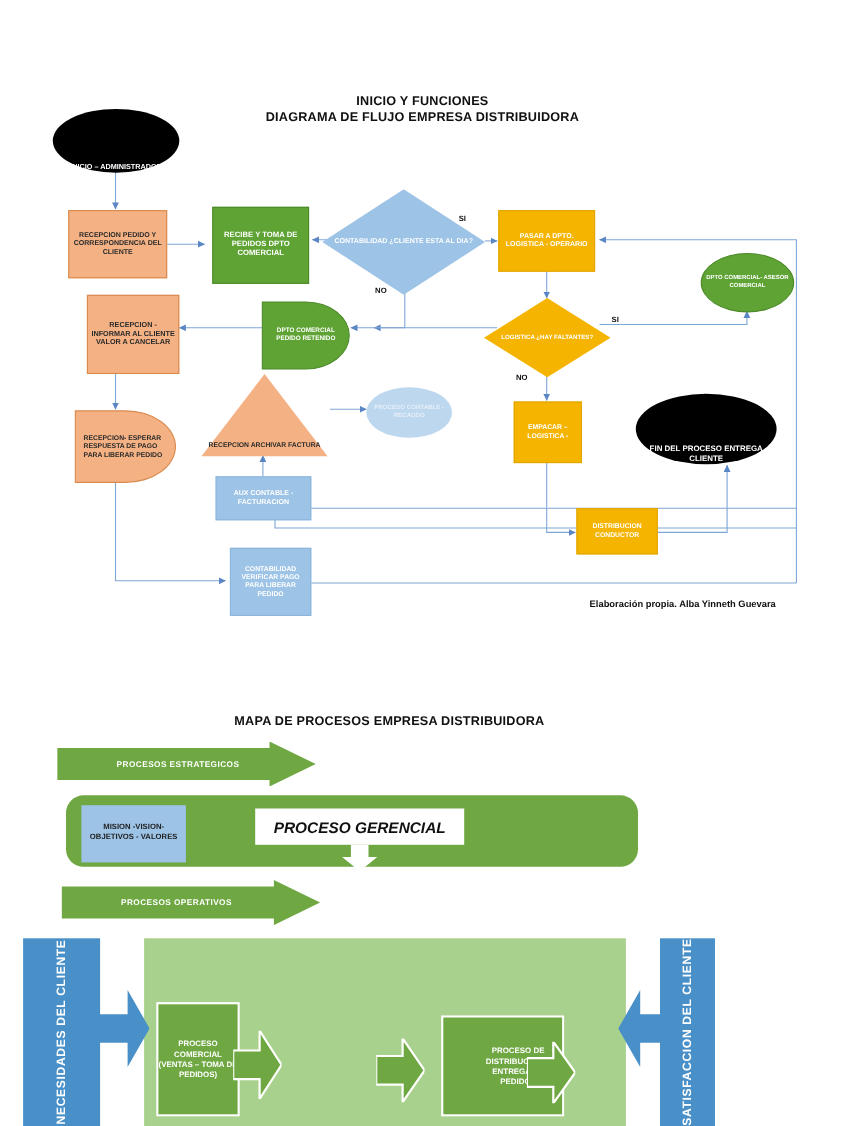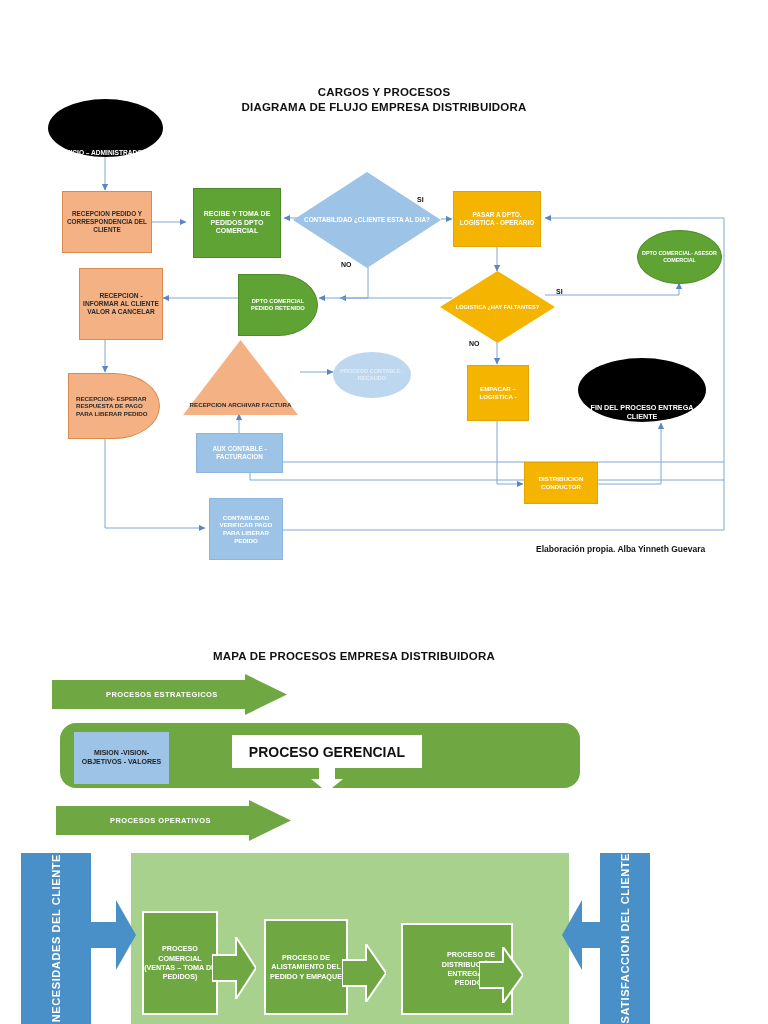--- a/index.html
+++ b/index.html
@@ -46,39 +46,39 @@
 
   .lbl{position:absolute;font-size:7px;font-weight:bold;color:#111;}
 
   
   .arrowband{position:absolute;color:#ffffff;font-weight:bold;display:flex;
              align-items:center;}
   .arrowband span{padding-left:54px;letter-spacing:.4px;text-align:right;}
 
   .gerbar{position:absolute;background:#6FA843;border-radius:16px;}
   .gerlabel{position:absolute;background:#ffffff;display:flex;align-items:center;
-            justify-content:center;font-weight:bold;color:#111;}
+            justify-content:center;font-weight:bold;color:#111;font-style:italic;}
 
   .sideband{position:absolute;background:#4A90C8;display:flex;align-items:center;
             justify-content:center;}
   .sideband span{writing-mode:vertical-rl;transform:rotate(180deg);color:#ffffff;
                  font-weight:bold;letter-spacing:.6px;}
 
   .opbox{position:absolute;background:#A9D18E;}
   .pbox{position:absolute;background:#6FA843;border:2px solid #ffffff;color:#ffffff;
         font-weight:bold;display:flex;align-items:center;justify-content:center;
         text-align:center;line-height:1.3;}
 </style>
 </head>
 <body>
 
 <div class="page">
 
   <div class="title" id="t1">DIAGRAMA DE FLUJO EMPRESA DISTRIBUIDORA</div>
-  <div class="title" id="t2">CARGOS Y PROCESOS</div>
+  <div class="title" id="t2">INICIO Y FUNCIONES</div>
 
   <svg class="lines" viewBox="0 0 768 1024">
     <defs>
       <marker id="ah" markerWidth="7" markerHeight="7" refX="6" refY="3.1" orient="auto">
         <path d="M0,0 L6.4,3.1 L0,6.2 z" fill="#5B86C4"></path>
       </marker>
     </defs>
     <g stroke="#7FA6D6" stroke-width="1" fill="none" marker-end="url(#ah)">
 
       <path d="M105,155 L105,190"></path>
@@ -261,23 +261,20 @@
     <polygon points="48,22 20,22 20,0 0,35 20,70 20,48 48,48" fill="#4A90C8"></polygon>
   </svg>
 
   <div class="pbox" style="left:142px;top:911px;width:72px;height:100px;font-size:7.2px;">
     <span>PROCESO COMERCIAL (VENTAS – TOMA DE PEDIDOS)</span>
   </div>
   <svg style="position:absolute;left:212px;top:937px;width:44px;height:62px;" viewBox="0 0 44 62">
     <polygon points="0,18 24,18 24,0 44,31 24,62 24,44 0,44" fill="#6FA843" stroke="#ffffff" stroke-width="2"></polygon>
   </svg>
 
-  <div class="pbox" style="left:264px;top:919px;width:80px;height:92px;font-size:7.2px;">
-    <span>PROCESO DE ALISTAMIENTO DEL PEDIDO Y EMPAQUE</span>
-  </div>
   <svg style="position:absolute;left:342px;top:944px;width:44px;height:58px;" viewBox="0 0 44 58">
     <polygon points="0,16 24,16 24,0 44,29 24,58 24,42 0,42" fill="#6FA843" stroke="#ffffff" stroke-width="2"></polygon>
   </svg>
 
   <div class="pbox" style="left:401px;top:923px;width:80px;height:88px;font-size:7.2px;padding-left:28px;">
     <span>PROCESO DE DISTRIBUCIÓN Y ENTREGA DE PEDIDOS</span>
   </div>
   <svg style="position:absolute;left:479px;top:947px;width:44px;height:56px;" viewBox="0 0 44 56">
     <polygon points="0,15 24,15 24,0 44,28 24,56 24,41 0,41" fill="#6FA843" stroke="#ffffff" stroke-width="2"></polygon>
   </svg>

